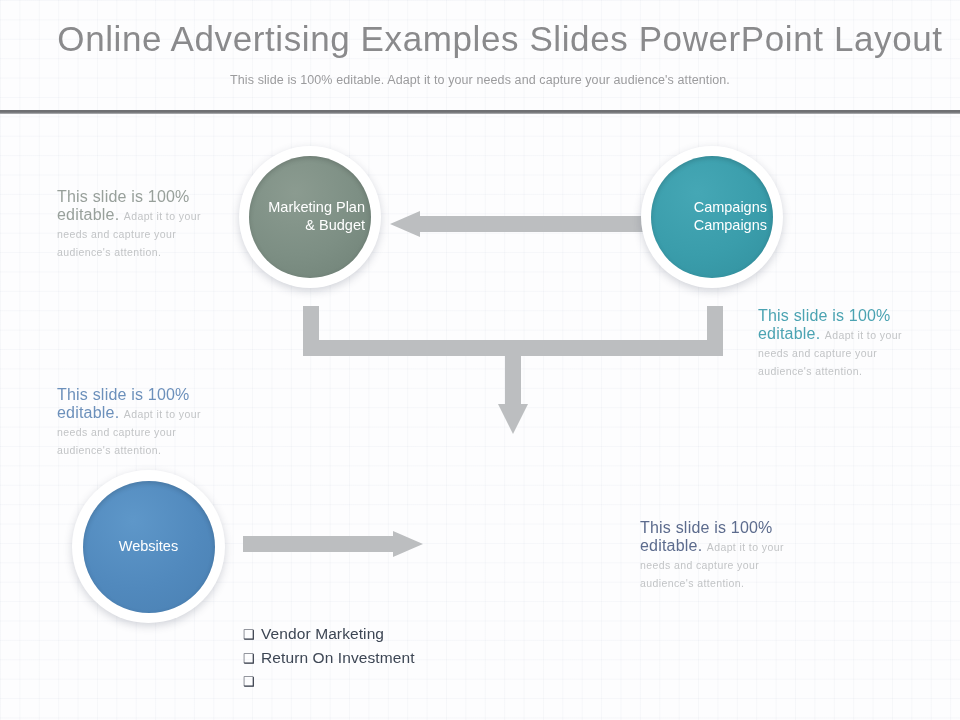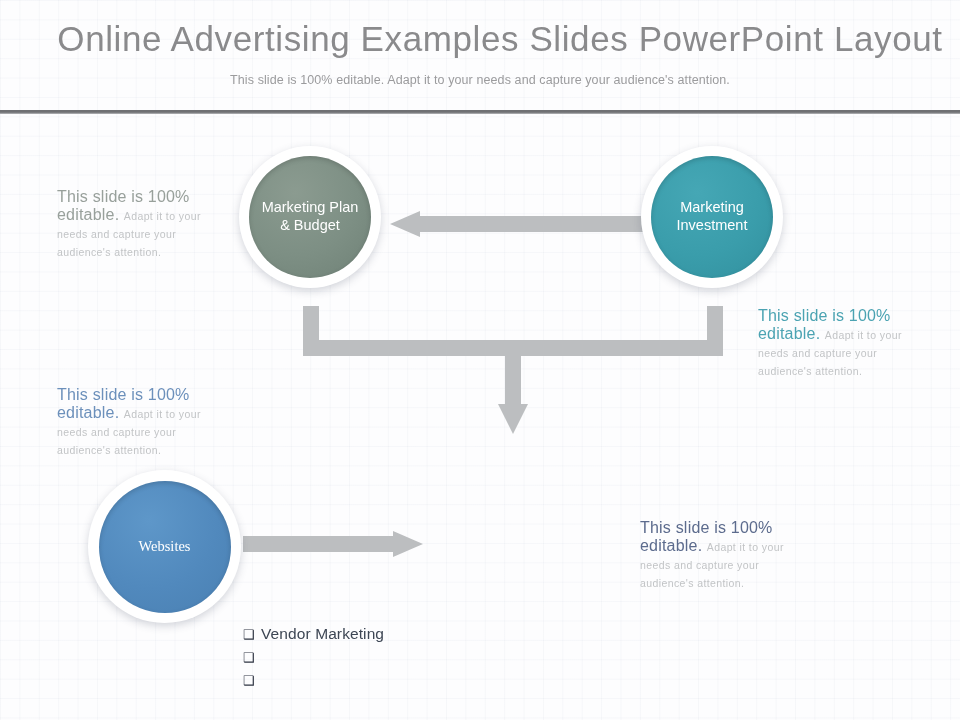--- a/index.html
+++ b/index.html
@@ -116,42 +116,42 @@
     box-shadow: 0 3px 9px rgba(60,70,90,0.22);
     display: flex;
     align-items: center;
     justify-content: center;
   }
   .node .disc {
     border-radius: 50%;
     display: flex;
     align-items: center;
     justify-content: center;
-    text-align: center;
+    text-align: right;
     color: #ffffff;
     line-height: 1.22;
     box-shadow: inset 0 2px 5px rgba(0,0,0,0.16);
   }
   .node .label { padding: 0 6px; }
 
   #node-marketing-plan { left: 239px; top: 146px; width: 142px; height: 142px; }
   #node-marketing-plan .disc {
     width: 122px; height: 122px;
     background: radial-gradient(circle at 38% 30%, #8b9b90 0%, #7d8f84 55%, #6f8176 100%);
     font-size: 14.5px;
   }
 
   #node-marketing-campaigns { left: 641px; top: 146px; width: 142px; height: 142px; }
   #node-marketing-campaigns .disc {
     width: 122px; height: 122px;
     background: radial-gradient(circle at 38% 30%, #45a7b5 0%, #3a9dab 55%, #32909e 100%);
     font-size: 14.5px;
   }
 
-  #node-websites { left: 88px; top: 470px; width: 153px; height: 153px; font-family: Liberation Serif, serif; }
+  #node-websites { left: 72px; top: 470px; width: 153px; height: 153px; }
   #node-websites .disc {
     width: 132px; height: 132px;
     background: radial-gradient(circle at 38% 30%, #5e97c9 0%, #5189bd 55%, #4a80b2 100%);
     font-size: 14.5px;
   }
 
   #node-online-advertising { left: 420px; top: 452px; width: 188px; height: 188px; }
   #node-online-advertising .disc {
     width: 164px; height: 164px;
     background: radial-gradient(circle at 38% 30%, #62729a 0%, #56678e 55%, #4d5e84 100%);
@@ -240,21 +240,21 @@
   </div>
 
   <div id="node-marketing-plan" class="node">
     <div class="disc">
       <span class="label">Marketing Plan &amp; Budget</span>
     </div>
   </div>
 
   <div id="node-marketing-campaigns" class="node">
     <div class="disc">
-      <span class="label">Marketing Investment</span>
+      <span class="label">Campaigns Campaigns</span>
     </div>
   </div>
 
   <div id="node-websites" class="node">
     <div class="disc">
       <span class="label">Websites</span>
     </div>
   </div>
 
 
@@ -278,19 +278,20 @@
     <span class="rest">Adapt it to your needs and capture your audience's attention.</span>
   </div>
 
   <div id="bullet-list">
     <div class="bullet-item">
       <span class="box">❑</span>
       <span>Vendor Marketing</span>
     </div>
     <div class="bullet-item">
       <span class="box">❑</span>
+      <span>Return On Investment</span>
     </div>
     <div class="bullet-item">
       <span class="box">❑</span>
     </div>
   </div>
 
 </div>
 
 </body></html>

